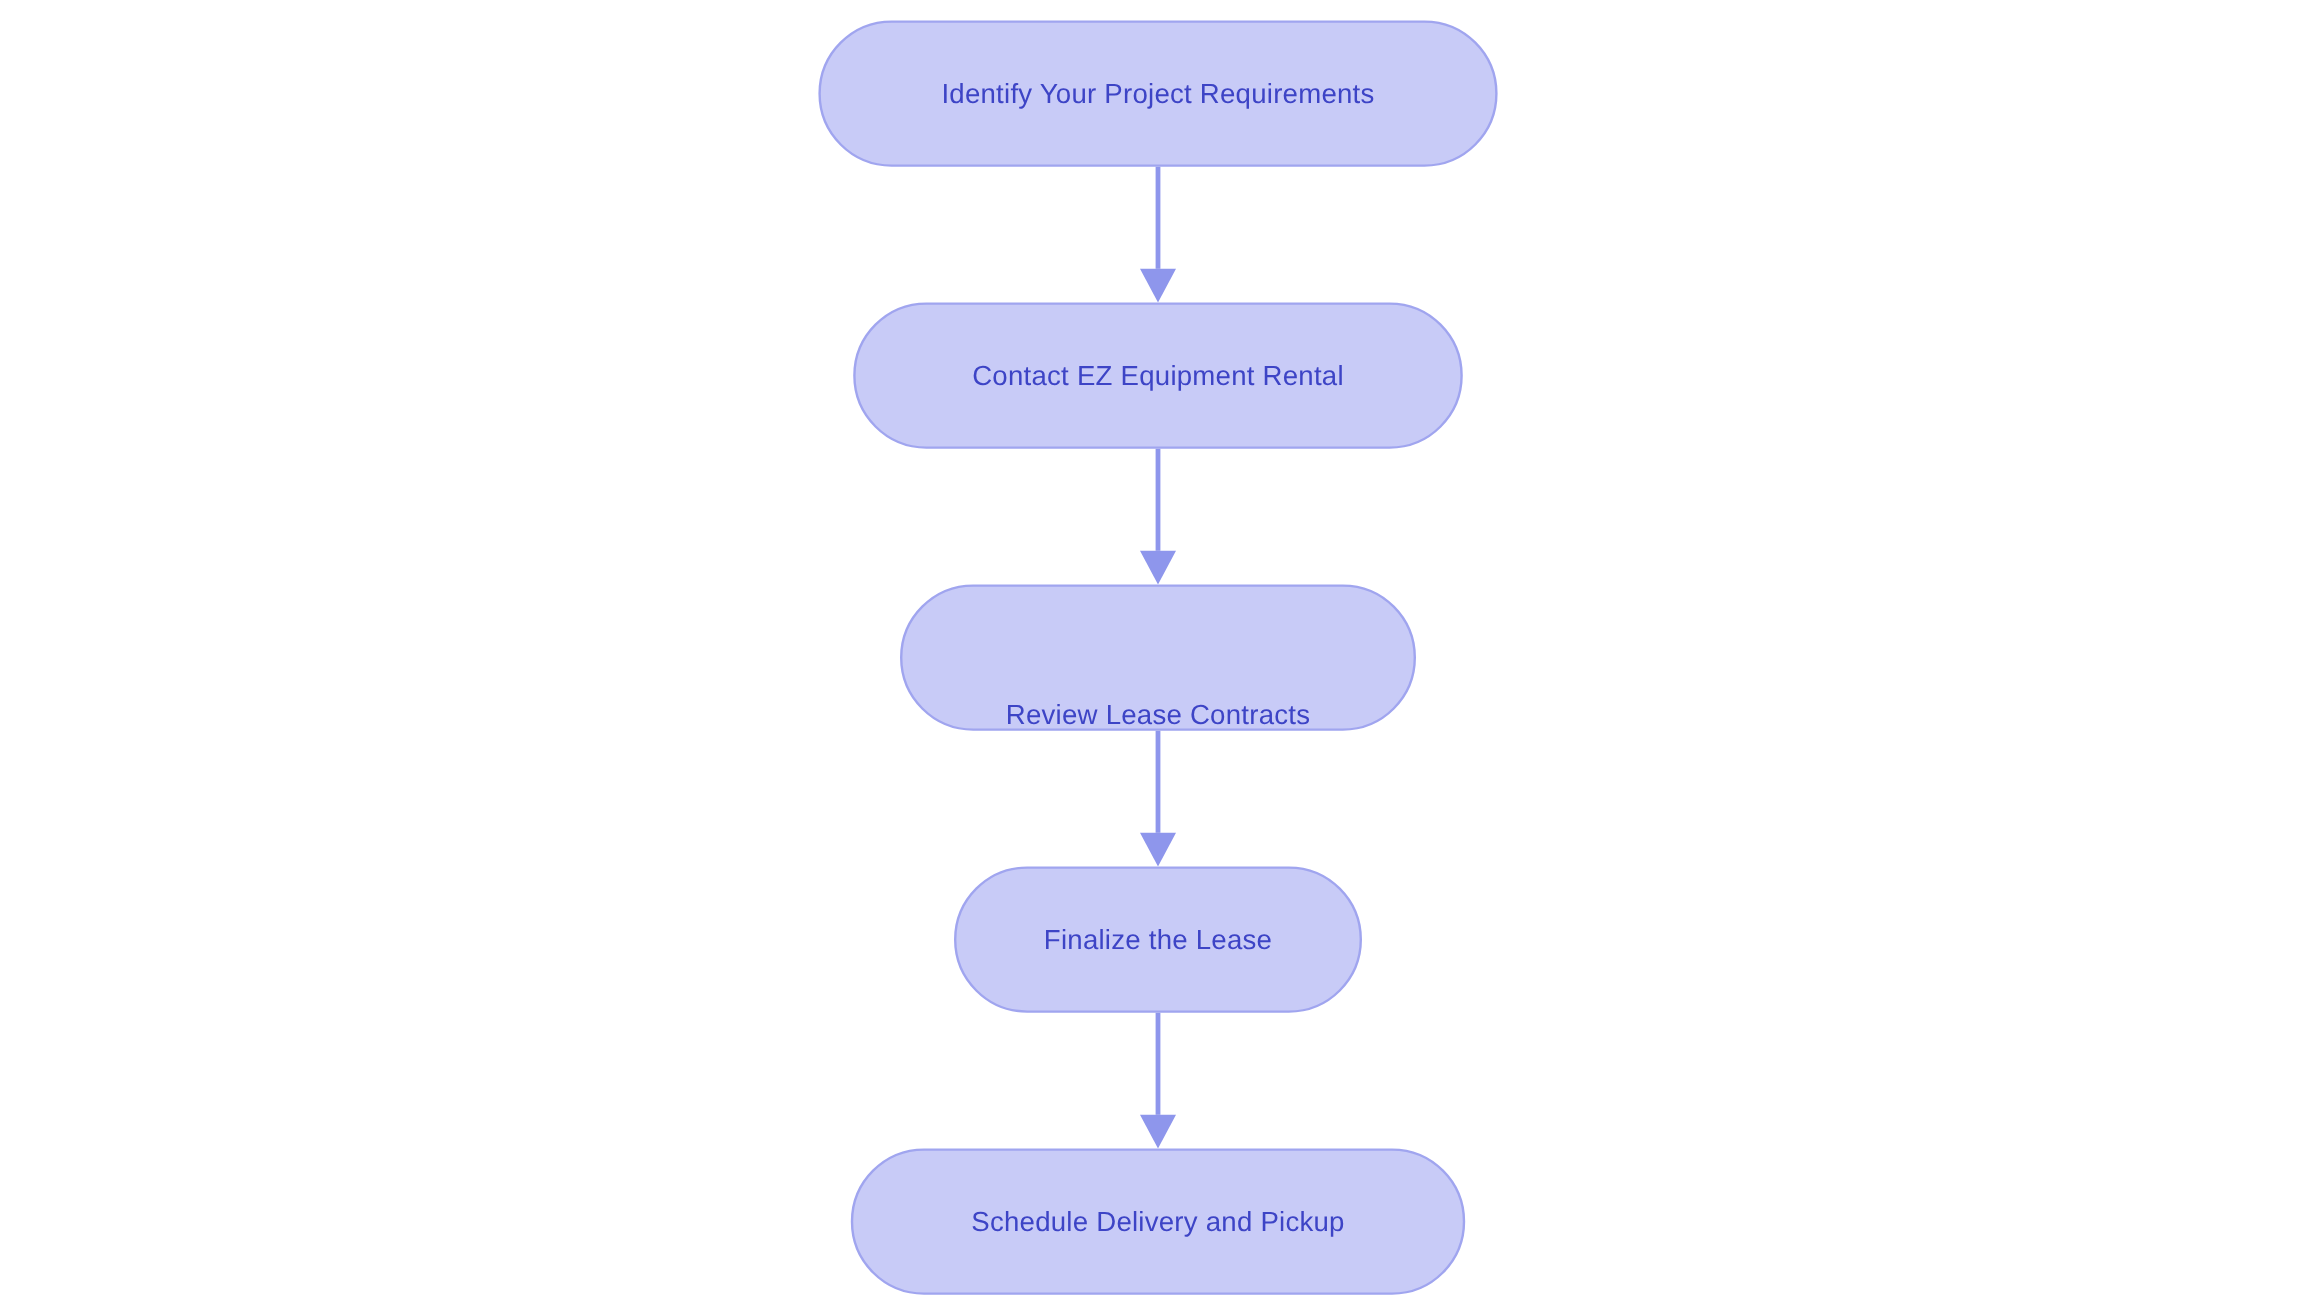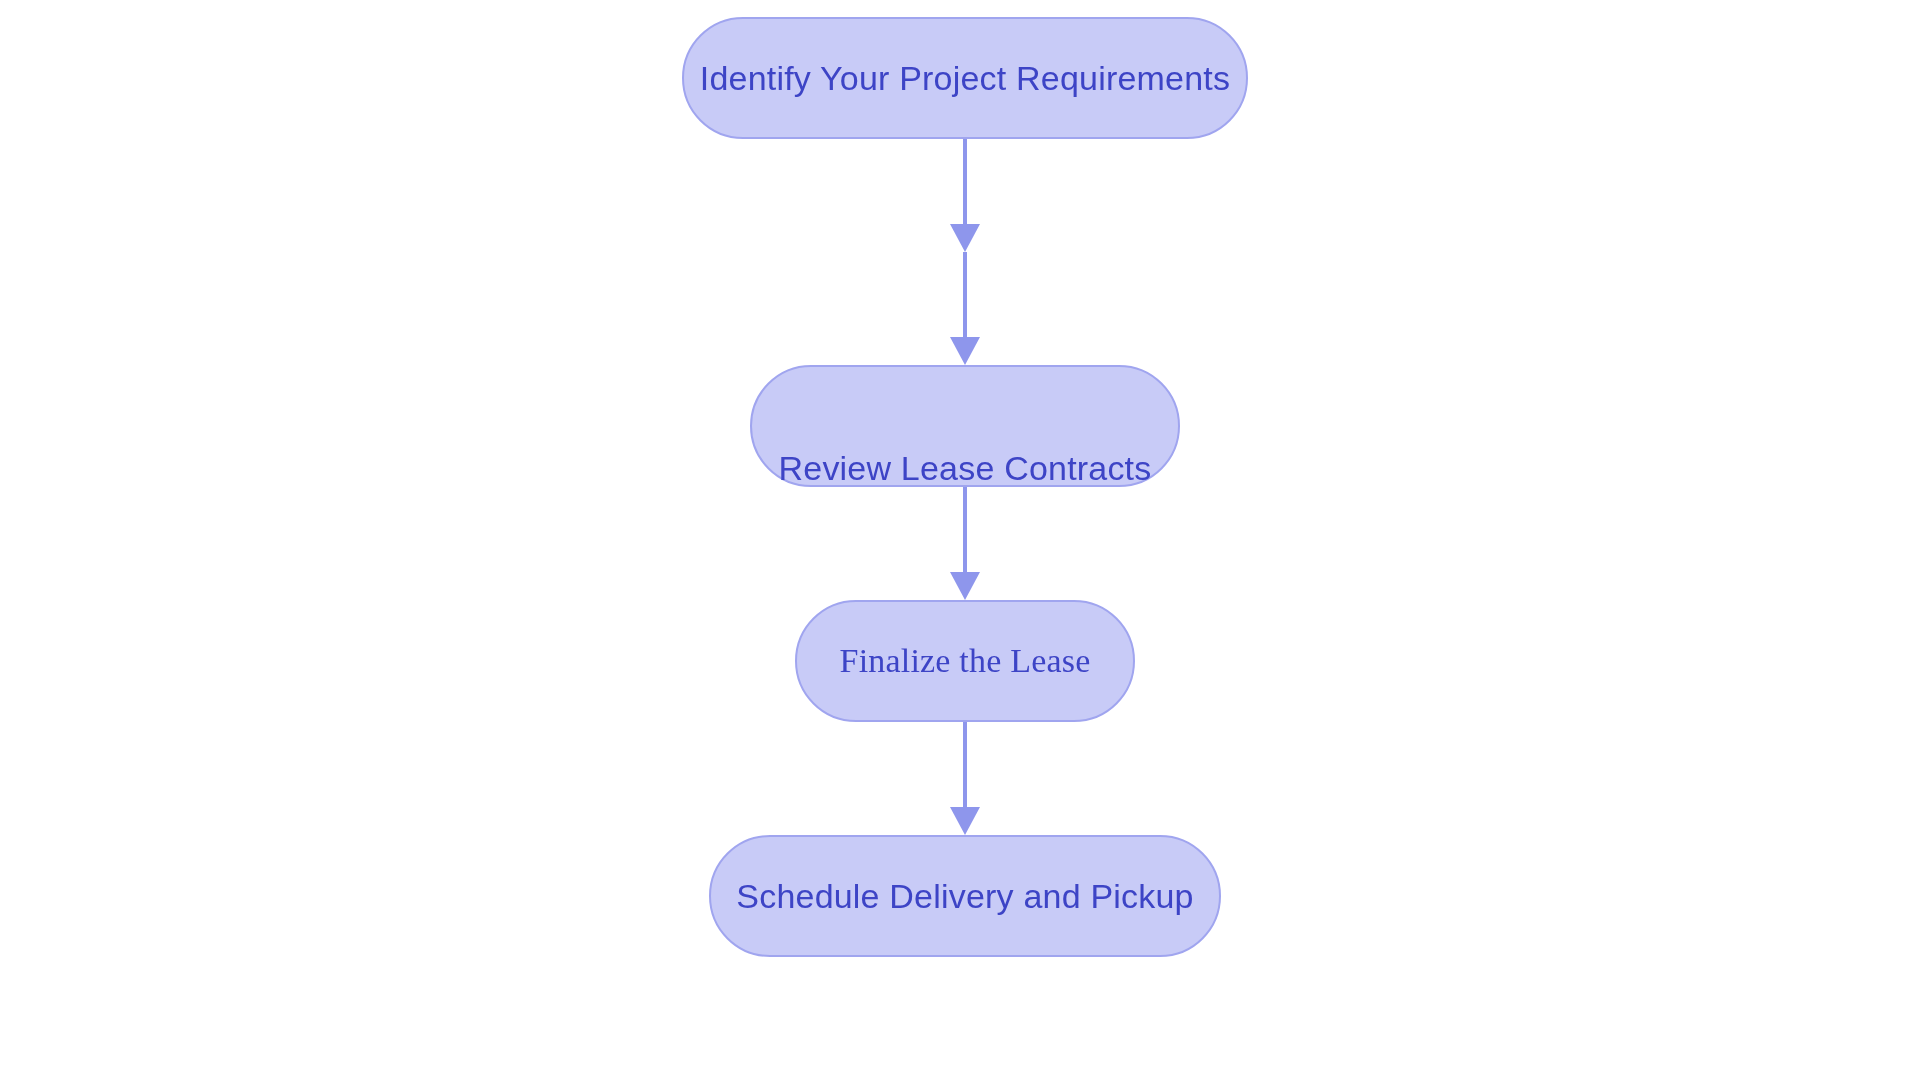--- a/index.html
+++ b/index.html
@@ -28,30 +28,30 @@
     box-sizing: border-box;
     height: 122px;
     border-radius: 61px;
     background: var(--node-fill, #c8cbf7);
     border: 2px solid var(--node-border, #a0a5ef);
     display: flex;
     align-items: center;
     justify-content: center;
   }
   .node .node-label {
-    font-size: 34px;
+    font-size: 23px;
     line-height: 1;
     letter-spacing: 0.2px;
     color: var(--node-text, #3d44c6);
     white-space: nowrap;
   }
   .n1 { width: 566px; }
   .n2 { width: 508px; }
   .n3 { width: 430px; align-items: flex-end; }
-  .n4 { width: 340px; font-family: Liberation Serif, serif; }
+  .n4 { width: 340px; }
   .n5 { width: 512px; }
   .arrow {
     height: 113px;
     display: flex;
     flex-direction: column;
     align-items: center;
   }
   .arrow .arrow-line {
     width: 4px;
     height: 85px;
@@ -73,20 +73,23 @@
 
     <div class="node n1">
       <span class="node-label">Identify Your Project Requirements</span>
     </div>
 
     <div class="arrow">
       <div class="arrow-line"></div>
       <div class="arrow-head"></div>
     </div>
 
+    <div class="node n2">
+      <span class="node-label">Contact EZ Equipment Rental</span>
+    </div>
 
     <div class="arrow">
       <div class="arrow-line"></div>
       <div class="arrow-head"></div>
     </div>
 
     <div class="node n3">
       <span class="node-label">Review Lease Contracts</span>
     </div>
 

